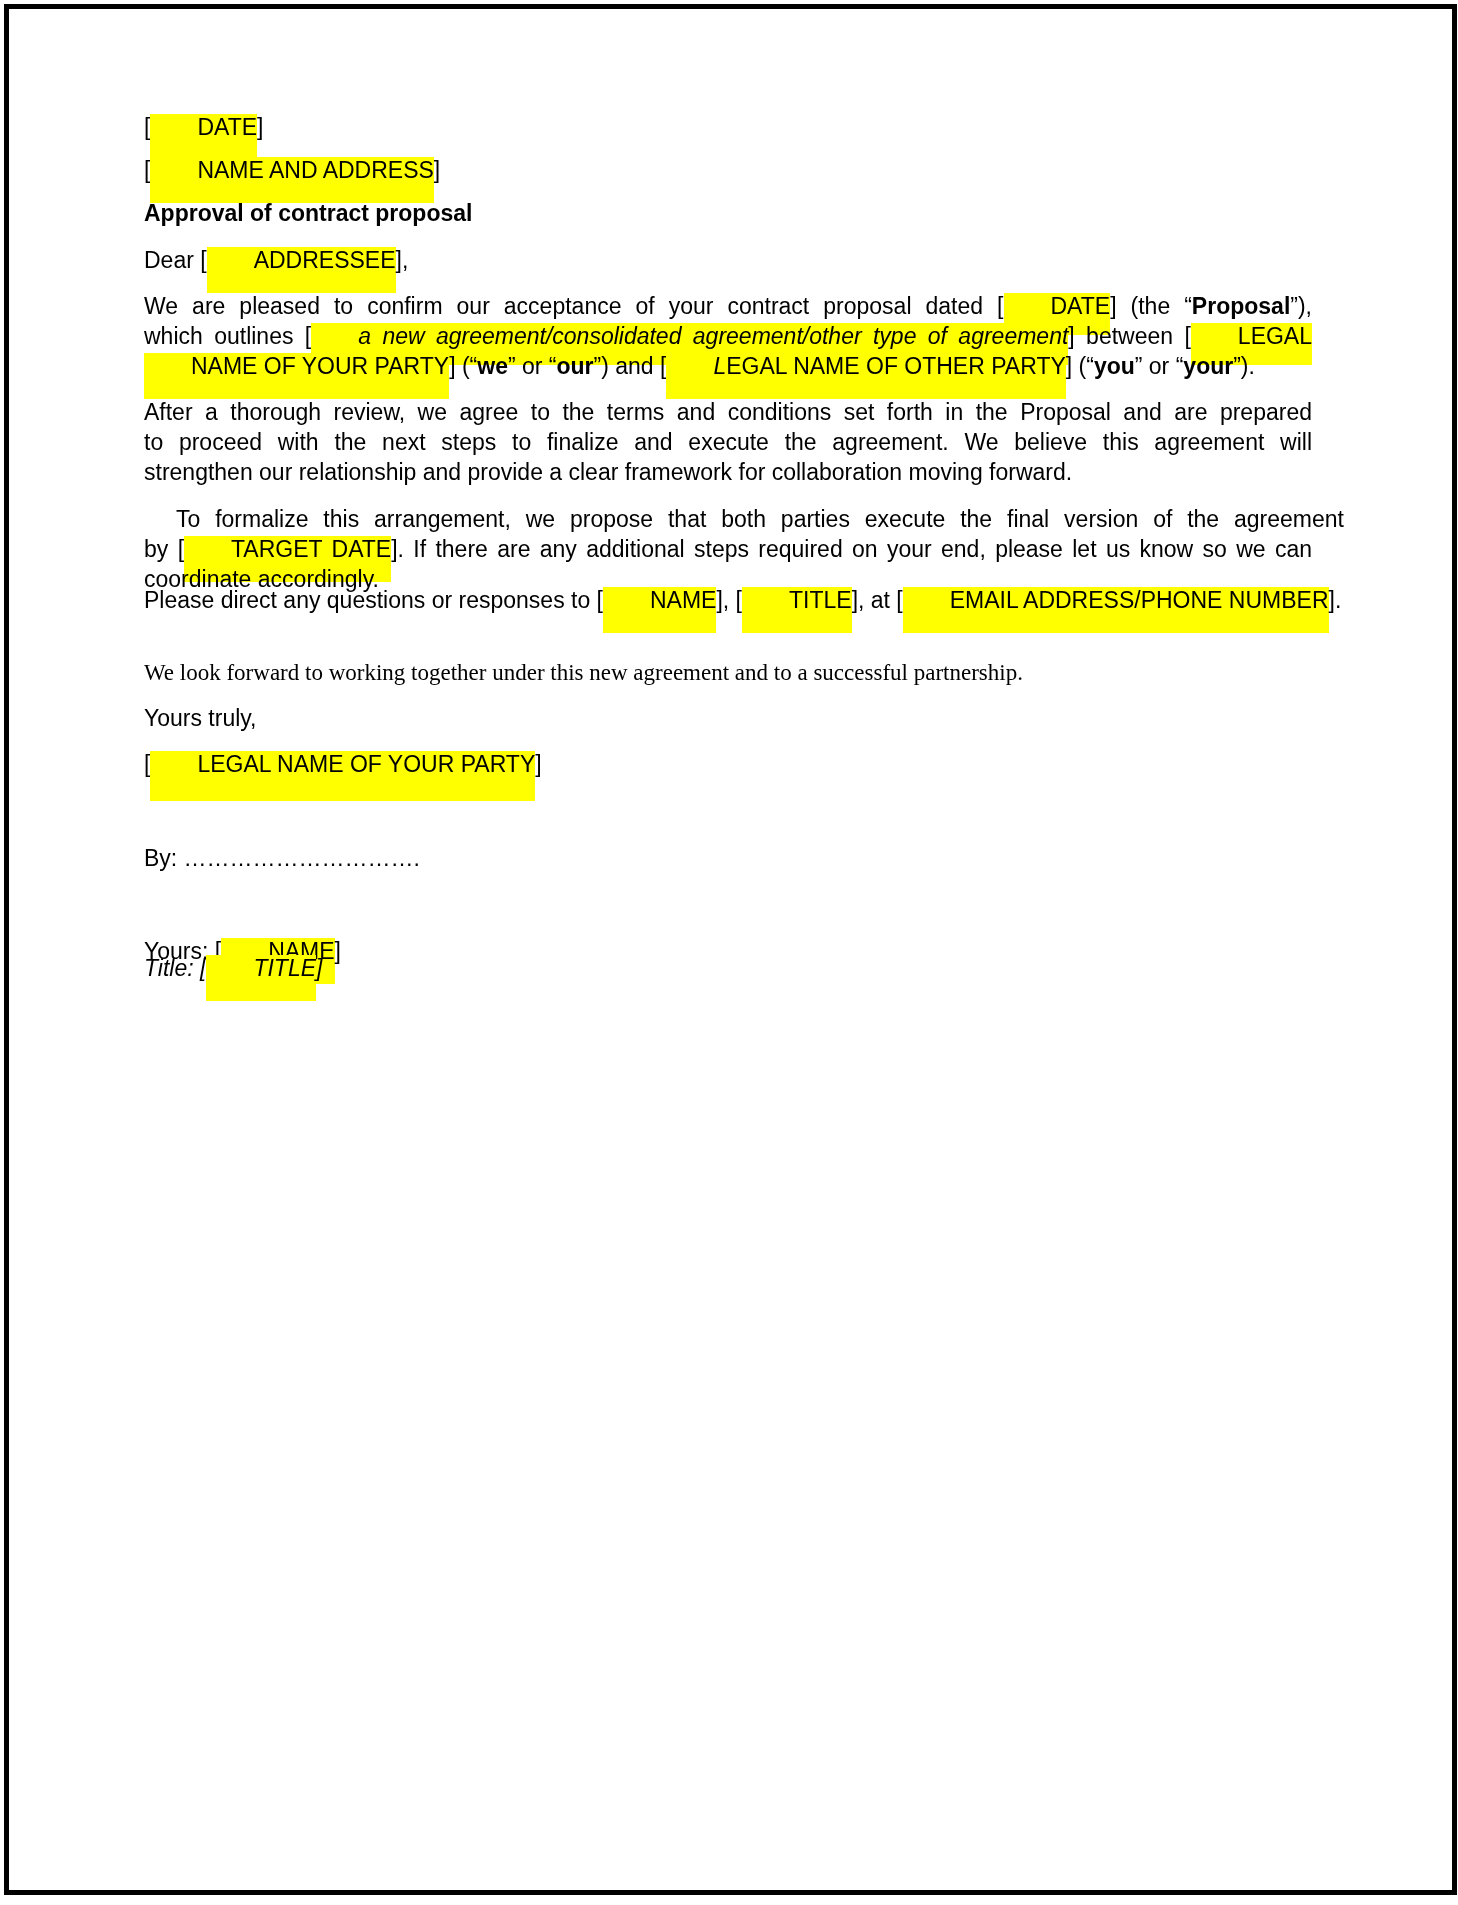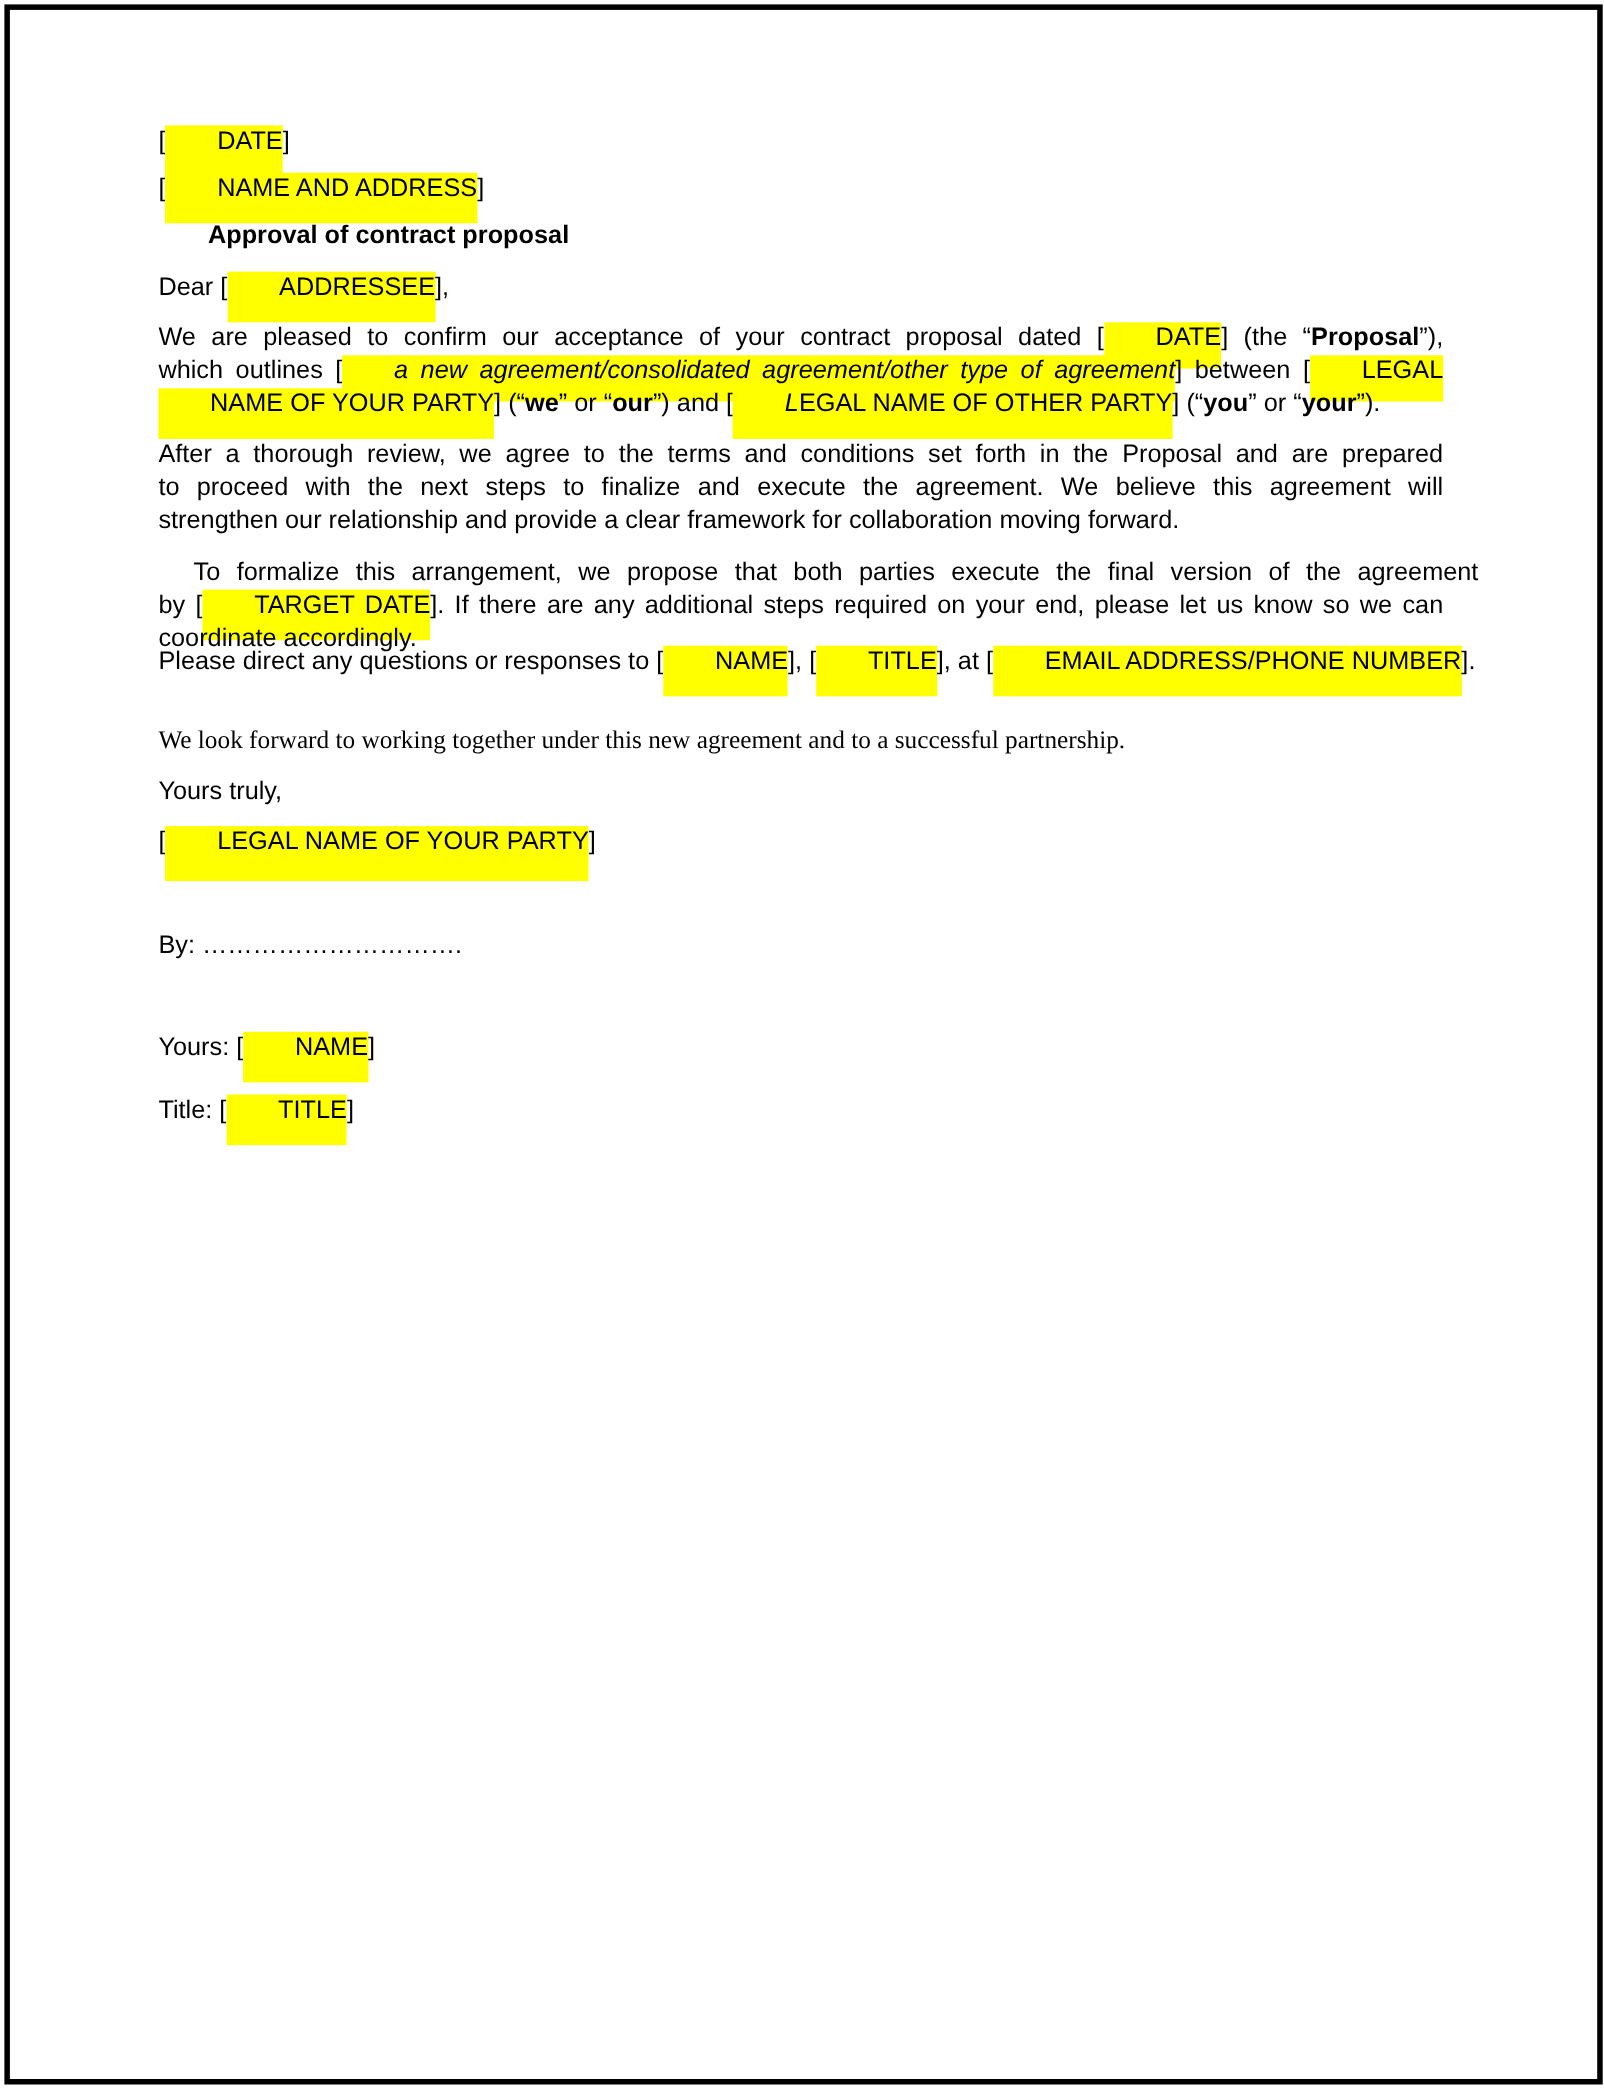--- a/index.html
+++ b/index.html
@@ -19,21 +19,21 @@
   }
   .just.last { text-align-last: left; }
   .hl {
     background: #ffff00;
     padding-bottom: 20px;
     box-decoration-break: clone; padding-left: 47px; -webkit-box-decoration-break: clone;
   }
   .hl-short { padding-bottom: 16px; }
   .b { font-weight: bold; }
   .i { font-style: italic; }
-  .heading { font-weight: bold; margin-left: 45px; }
+  .heading { font-weight: bold; }
 </style>
 </head>
 <body>
 
 <div class="page-frame"></div>
 
 <div class="doc">
 
   <div class="line" style="top:112px;"><span>[</span><span class="hl">DATE</span><span>]</span></div>
 
@@ -62,15 +62,15 @@
   <div class="line" style="top:658px;font-family:Liberation Serif, serif;">We look forward to working together under this new agreement and to a successful partnership.</div>
 
   <div class="line" style="top:703px;">Yours truly,</div>
 
   <div class="line" style="top:749px;"><span>[</span><span class="hl" style="padding-bottom:24px;">LEGAL NAME OF YOUR PARTY</span><span>]</span></div>
 
   <div class="line" style="top:843px;">By: ………………………….</div>
 
   <div class="line" style="top:936px;"><span>Yours: [</span><span class="hl">NAME</span><span>]</span></div>
 
-  <div class="line" style="top:993px;"><span>Title: [</span><span class="hl">TITLE</span><span>]</span></div>
+  <div class="line" style="top:953px;font-style:italic;"><span>Title: [</span><span class="hl">TITLE</span><span>]</span></div>
 
 </div>
 
 </body></html>

